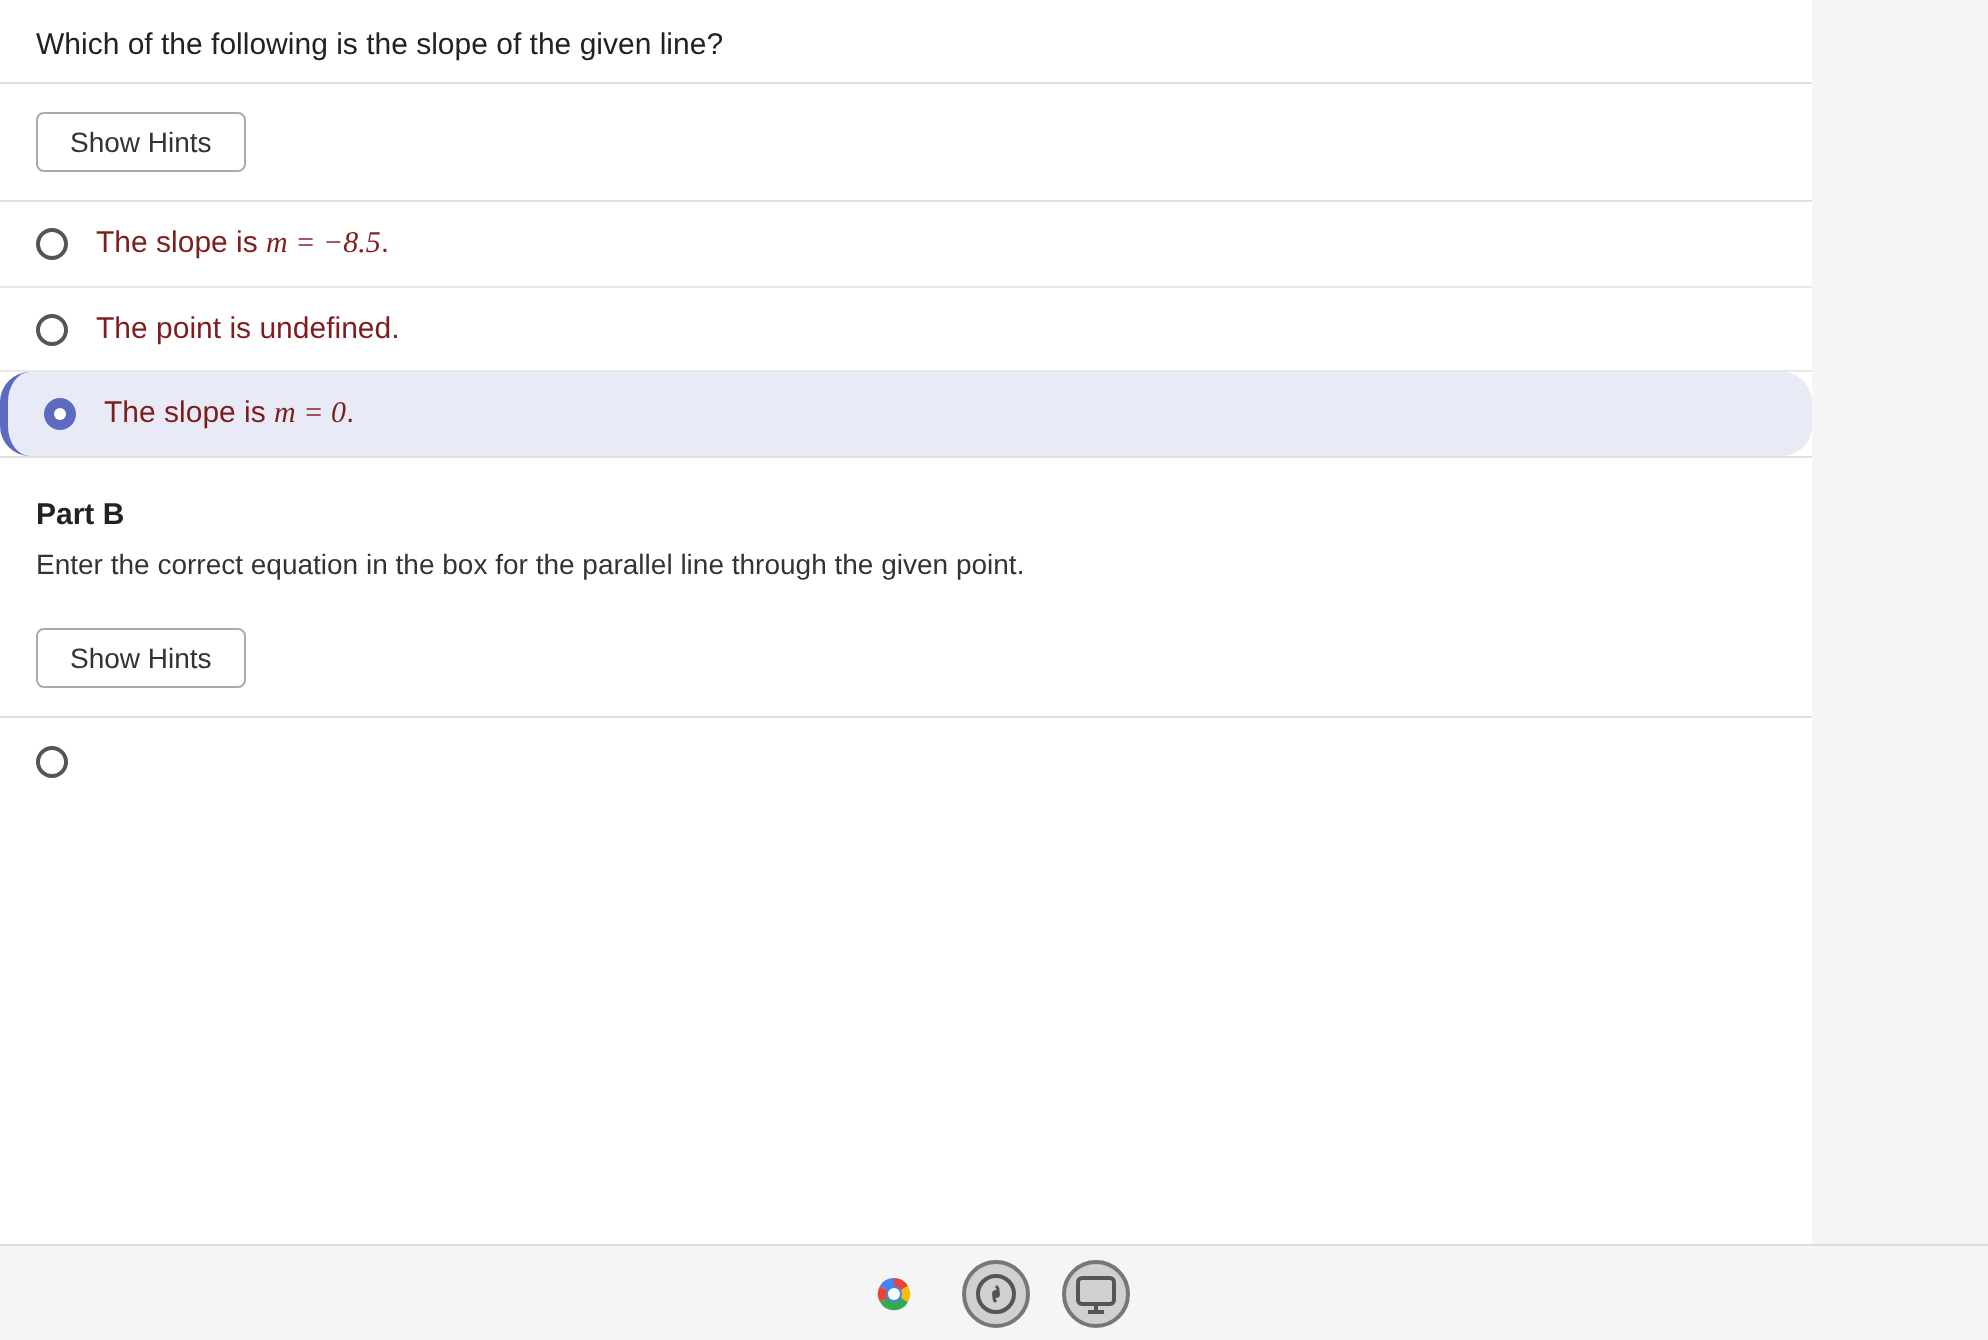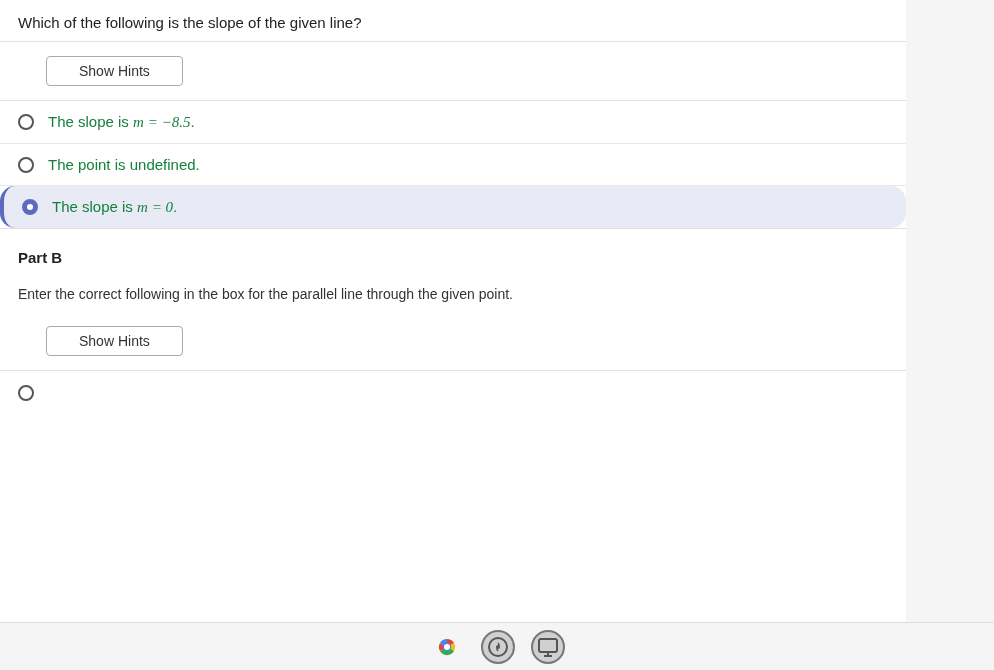--- a/index.html
+++ b/index.html
@@ -30,39 +30,38 @@
 
     .hints-section {
       padding: 14px 18px 14px 18px;
       border-bottom: 1px solid #e0e0e0;
     }
 
     .show-hints-btn {
       background: #ffffff;
       border: 1px solid #aaa;
       border-radius: 4px;
-      padding: 6px 32px;
+      padding: 6px 16px;
       font-size: 14px;
       color: #333;
       cursor: pointer;
       font-family: Arial, sans-serif;
-      margin-left: 28px;
     }
 
     .options-section {
       border-bottom: 1px solid #e0e0e0;
     }
 
     .option-row {
       display: flex;
       align-items: center;
       padding: 12px 18px;
       border-bottom: 1px solid #e8e8e8;
       font-size: 15px;
-      color: #15803d;
+      color: #7f1d1d;
       font-family: Arial, sans-serif;
       cursor: pointer;
       background: #ffffff;
       position: relative;
     }
 
     .option-row.selected {
       background: #e8eaf6;
       border-left: 4px solid #5c6bc0;
       border-radius: 15px;
@@ -109,21 +108,21 @@
 
     .part-b-section {
       padding: 20px 18px 10px 18px;
     }
 
     .part-b-label {
       font-weight: bold;
       font-size: 15px;
       color: #222;
       font-family: Arial, sans-serif;
-      margin-bottom: 20px;
+      margin-bottom: 8px;
     }
 
     .part-b-description {
       font-size: 14px;
       color: #333;
       font-family: Arial, sans-serif;
       margin-bottom: 14px;
     }
 
     .part-b-hints {
@@ -212,21 +211,21 @@
 
     <div class="option-row selected">
       <span class="radio-circle filled"></span>
       <span class="option-text">The slope is <span class="math"><i>m</i> = 0</span>.</span>
     </div>
 
   </div>
 
   <div class="part-b-section">
     <div class="part-b-label">Part B</div>
-    <div class="part-b-description">Enter the correct following in the box for the parallel line through the given point.</div>
+    <div class="part-b-description">Enter the correct equation in the box for the parallel line through the given point.</div>
   </div>
 
   <div class="part-b-hints">
     <button class="show-hints-btn">Show Hints</button>
   </div>
 
   <div class="bottom-radio-section">
     <span class="bottom-radio"></span>
   </div>
 

